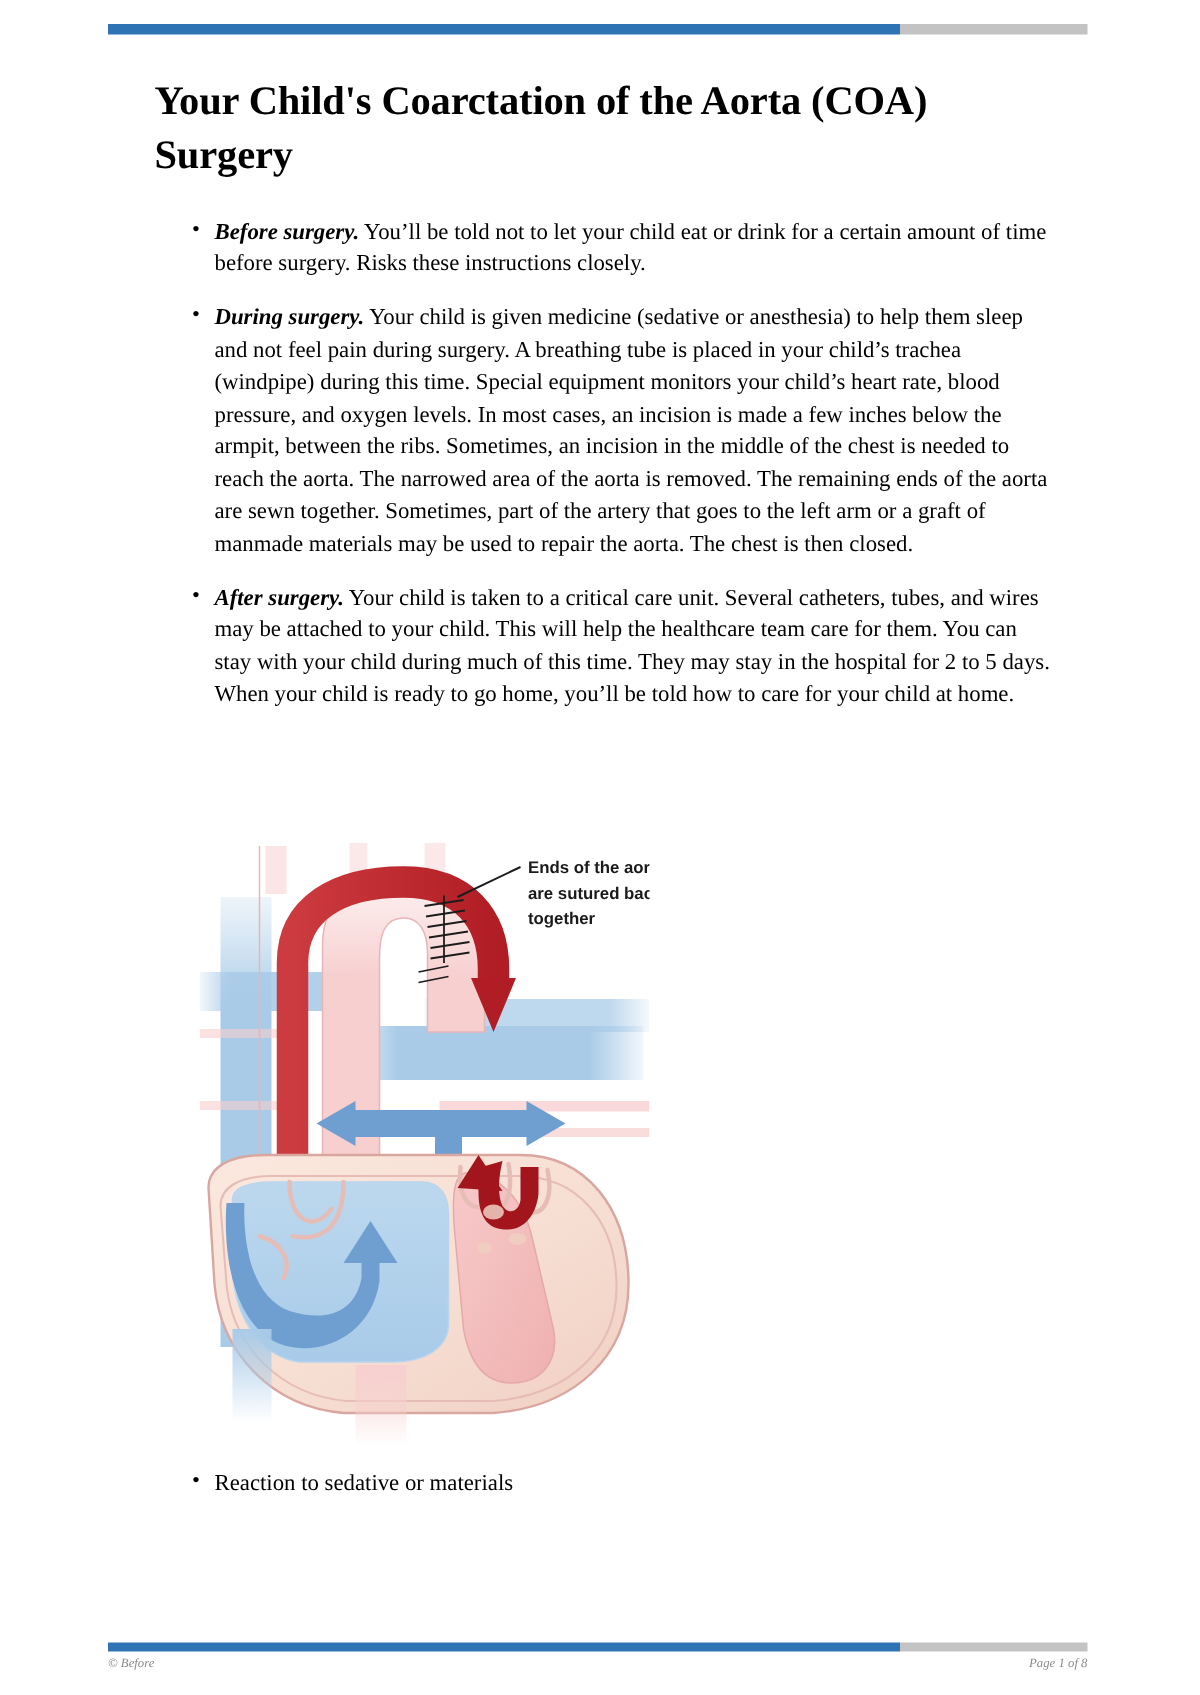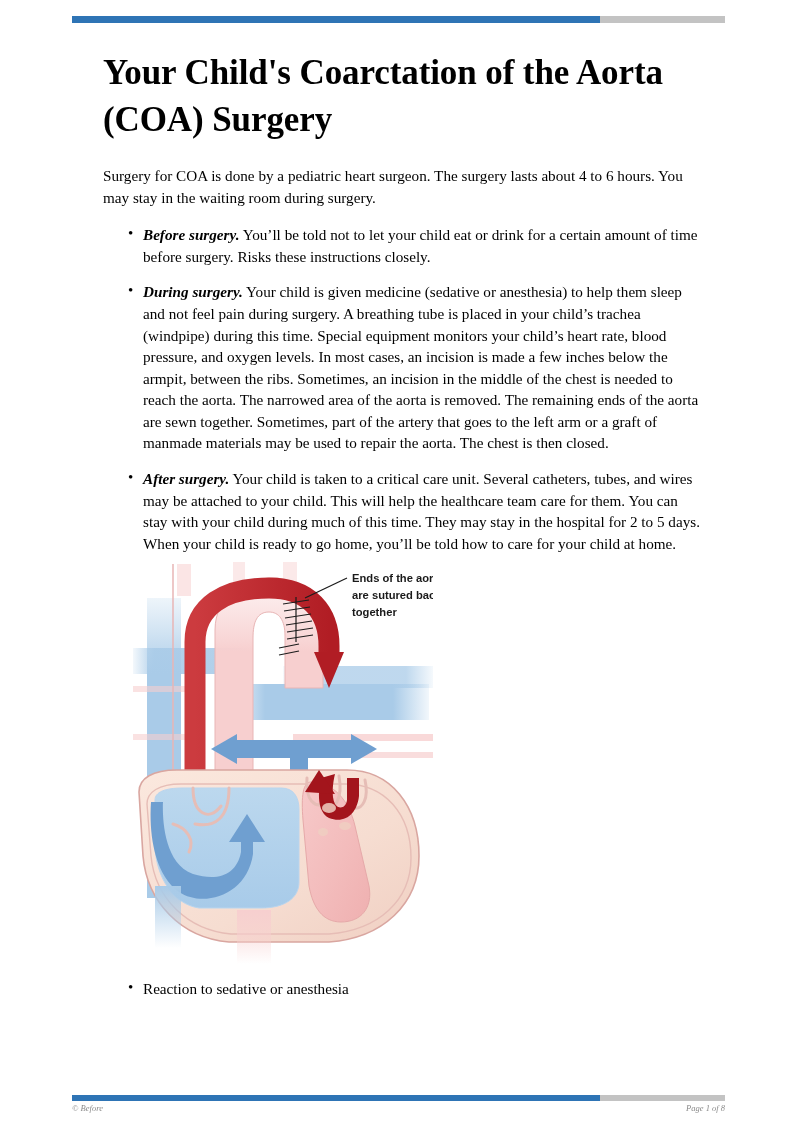--- a/index.html
+++ b/index.html
@@ -38,21 +38,21 @@
 
   
   #content {
     position: absolute;
     left: 103px;
     top: 50px;
     width: 597px;
   }
 
   h1#doc-title {
-    font-size: 35px;
+    font-size: 27px;
     line-height: 1.33;
     font-weight: bold;
     margin: 0 0 22px 0;
     letter-spacing: -0.1px;
   }
 
   p.body-para {
     font-size: 15.2px;
     line-height: 1.42;
     margin: 0 0 16px 0;
@@ -159,21 +159,20 @@
 
 <div id="header-rule">
   <div class="seg-blue"></div>
   <div class="seg-gray"></div>
 </div>
 
 <div id="content">
 
   <h1 id="doc-title">Your Child's Coarctation of the Aorta (COA) Surgery</h1>
 
-  <p class="body-para">Surgery for COA is done by a pediatric heart surgeon. The surgery lasts about 4 to 6 hours. You may stay in the waiting room during surgery.</p>
 
   <ul class="doc-list">
     <li>
       <span class="bullet-glyph">•</span>
       <b class="lead-in">Before surgery.</b><span> You’ll be told not to let your child eat or drink for a certain amount of time before surgery. Risks these instructions closely.</span>
     </li>
     <li>
       <span class="bullet-glyph">•</span>
       <b class="lead-in">During surgery.</b><span> Your child is given medicine (sedative or anesthesia) to help them sleep and not feel pain during surgery. A breathing tube is placed in your child’s trachea (windpipe) during this time. Special equipment monitors your child’s heart rate, blood pressure, and oxygen levels. In most cases, an incision is made a few inches below the armpit, between the ribs. Sometimes, an incision in the middle of the chest is needed to reach the aorta. The narrowed area of the aorta is removed. The remaining ends of the aorta are sewn together. Sometimes, part of the artery that goes to the left arm or a graft of manmade materials may be used to repair the aorta. The chest is then closed.</span>
     </li>
@@ -381,21 +380,21 @@
       <text class="anno-text" x="219" y="43">are sutured back</text>
       <text class="anno-text" x="219" y="60">together</text>
     </g>
   </svg>
 </div>
 
 <div id="risks-section" style="position:absolute; left:103px; top:978px; width:597px;">
   <ul class="risk-list">
     <li>
       <span class="bullet-glyph">•</span>
-      <span>Reaction to sedative or anesthesia</span>
+      <span>Reaction to sedative or materials</span>
     </li>
   </ul>
 </div>
 
 <div id="footer-rule">
   <div class="seg-blue"></div>
   <div class="seg-gray"></div>
 </div>
 <div id="footer-left">© Before</div>
 <div id="footer-right">Page 1 of 8</div>

